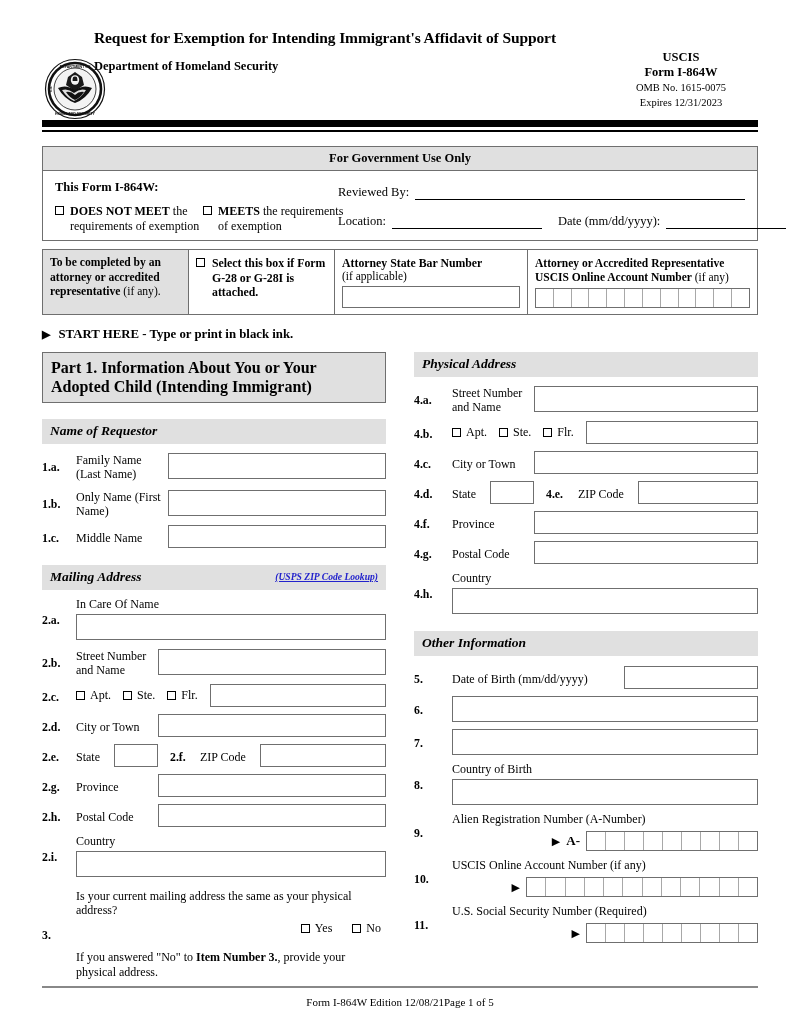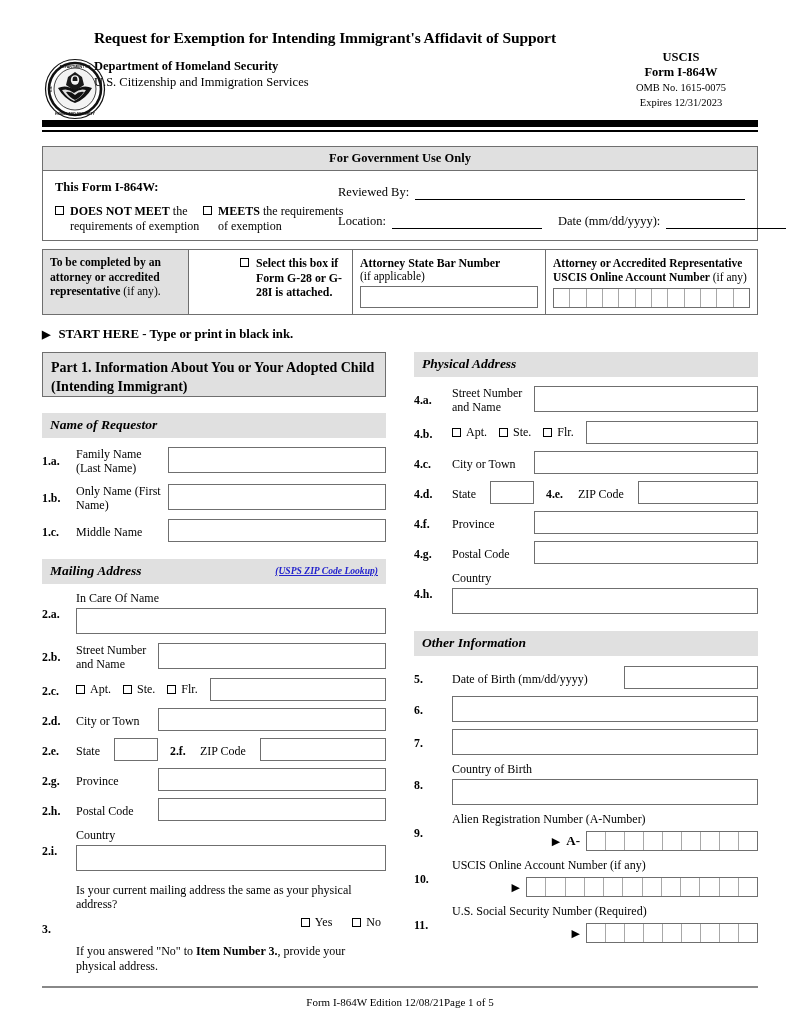--- a/index.html
+++ b/index.html
@@ -146,21 +146,21 @@
     display: flex;
     border: 1.3px solid #6f6f6f;
     box-sizing: border-box;
     margin-top: 8px;
     height: 66px;
   }
   .att-cell { border-right: 1.3px solid #6f6f6f; box-sizing: border-box; padding: 6px 7px; }
   .att-cell:last-child { border-right: none; }
   .att-1 { width: 146px; background: #e0e0e0; font-weight: bold; font-size: 11.6px; line-height: 14.5px; }
   .att-1 span.nm { font-weight: normal; }
-  .att-2 { width: 120px; display: flex; margin-left: 44px; }
+  .att-2 { width: 146px; display: flex; }
   .att-2 .txt { font-weight: bold; font-size: 11.8px; line-height: 14.5px; margin-left: 7px; }
   .att-3 { width: 193px; }
   .att-3 .hd { font-weight: bold; font-size: 11.8px; line-height: 14px; }
   .att-3 .sub { font-size: 11.5px; }
   .att-4 { flex: 1; }
   .att-4 .hd { font-weight: bold; font-size: 11.5px; line-height: 14px; }
   .att-4 .hd span.nm { font-weight: normal; }
 
   .inputbox {
     border: 1.3px solid #6f6f6f;
@@ -195,23 +195,23 @@
   
   .cols { display: flex; margin-top: 10px; }
   .colL { width: 344px; }
   .colR { width: 344px; margin-left: 28px; }
 
   .part-header {
     border: 1.3px solid #6f6f6f;
     background: #e0e0e0;
     box-sizing: border-box;
     font-weight: bold;
-    font-size: 14px;
+    font-size: 16px;
     line-height: 19px;
-    padding: 5px 8px 0 8px;
+    padding: 5px 8px 6px 8px;
   }
   .sect-header {
     background: #e0e0e0;
     font-style: italic;
     font-weight: bold;
     font-size: 13.5px;
     padding: 4px 8px 5px 8px;
     box-sizing: border-box;
     position: relative;
   }
@@ -319,21 +319,20 @@
           <text x="31" y="9.6" text-anchor="middle">DEPARTMENT OF</text>
           <text x="31" y="57" text-anchor="middle">HOMELAND SECURITY</text>
         </g>
         <text x="7.5" y="31" fill="#111" font-family="'Liberation Sans', sans-serif" font-size="3.2" font-weight="bold" transform="rotate(-90 7.5 31)" text-anchor="middle">U.S.</text>
       </svg>
     </div>
 
     <div class="title-block">
       <div class="main-title">Request for Exemption for Intending Immigrant's Affidavit of Support</div>
       <div class="dhs-line">Department of Homeland Security</div>
-      <div class="uscis-line">U.S. Citizenship and Immigration Services</div>
     </div>
 
     <div class="omb-block">
       <div class="b">USCIS</div>
       <div class="b">Form I-864W</div>
       <div class="s">OMB No. 1615-0075</div>
       <div class="s">Expires 12/31/2023</div>
     </div>
   </div>
 

